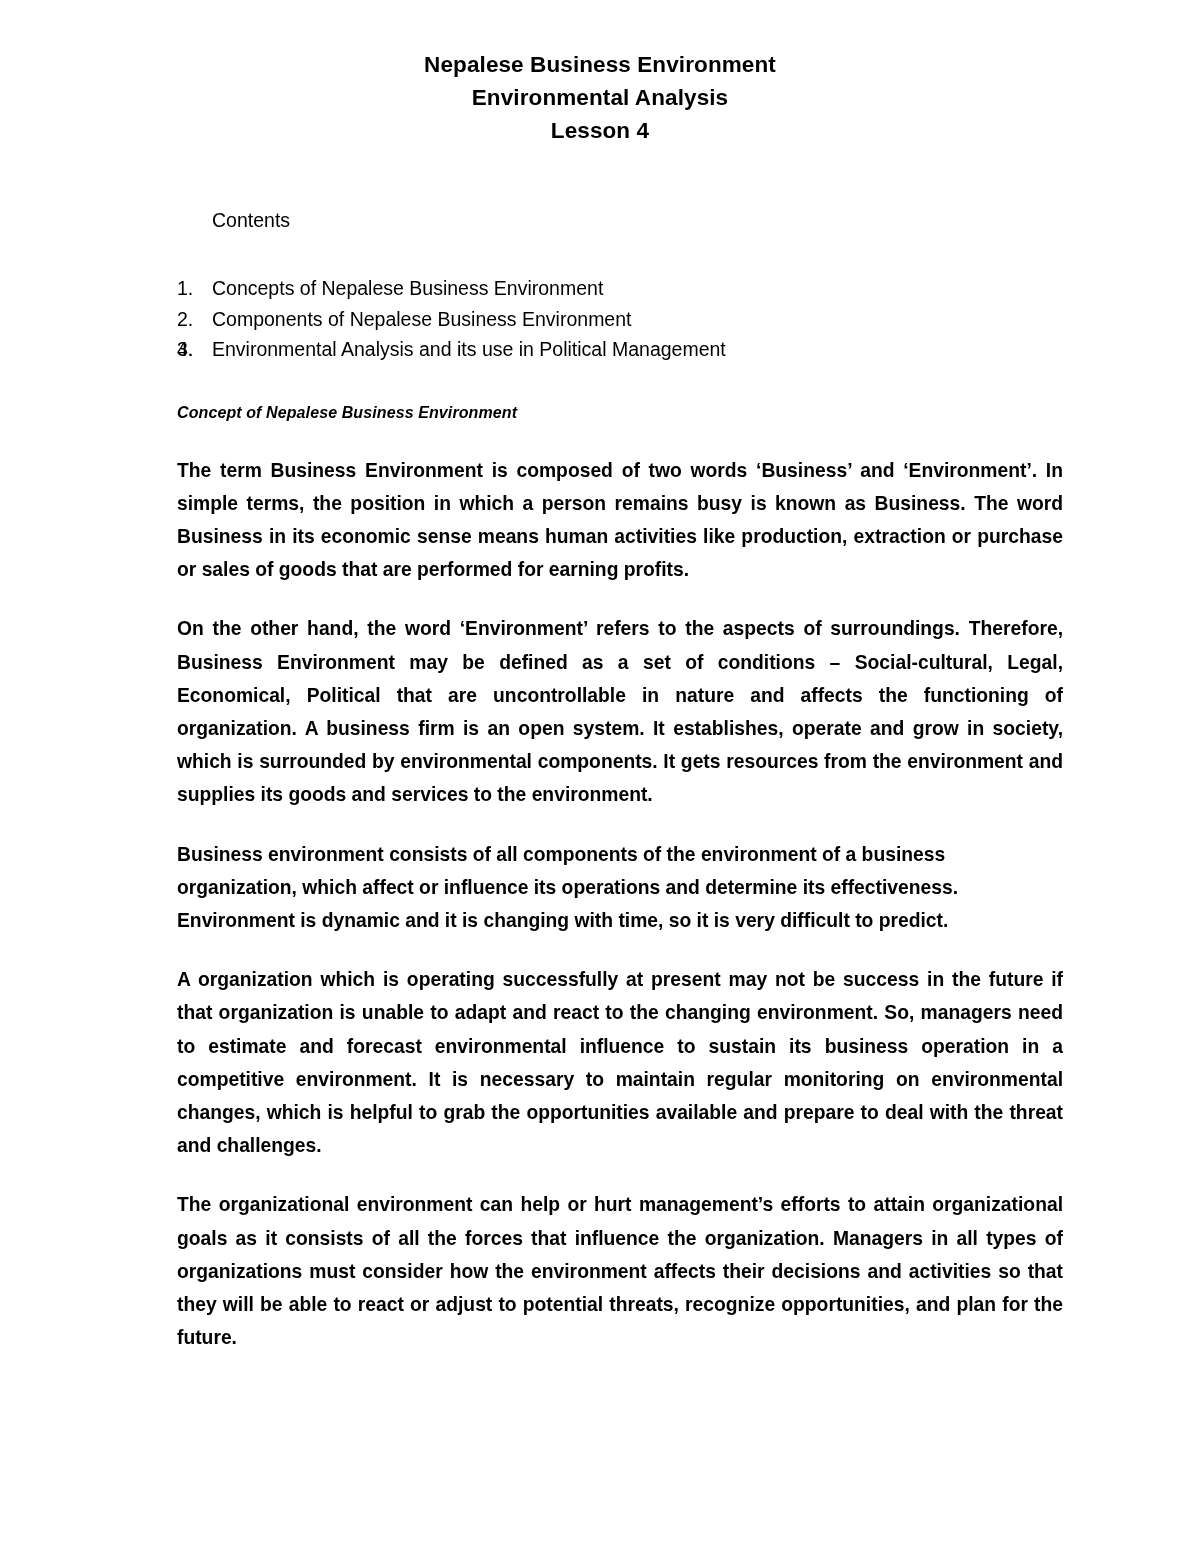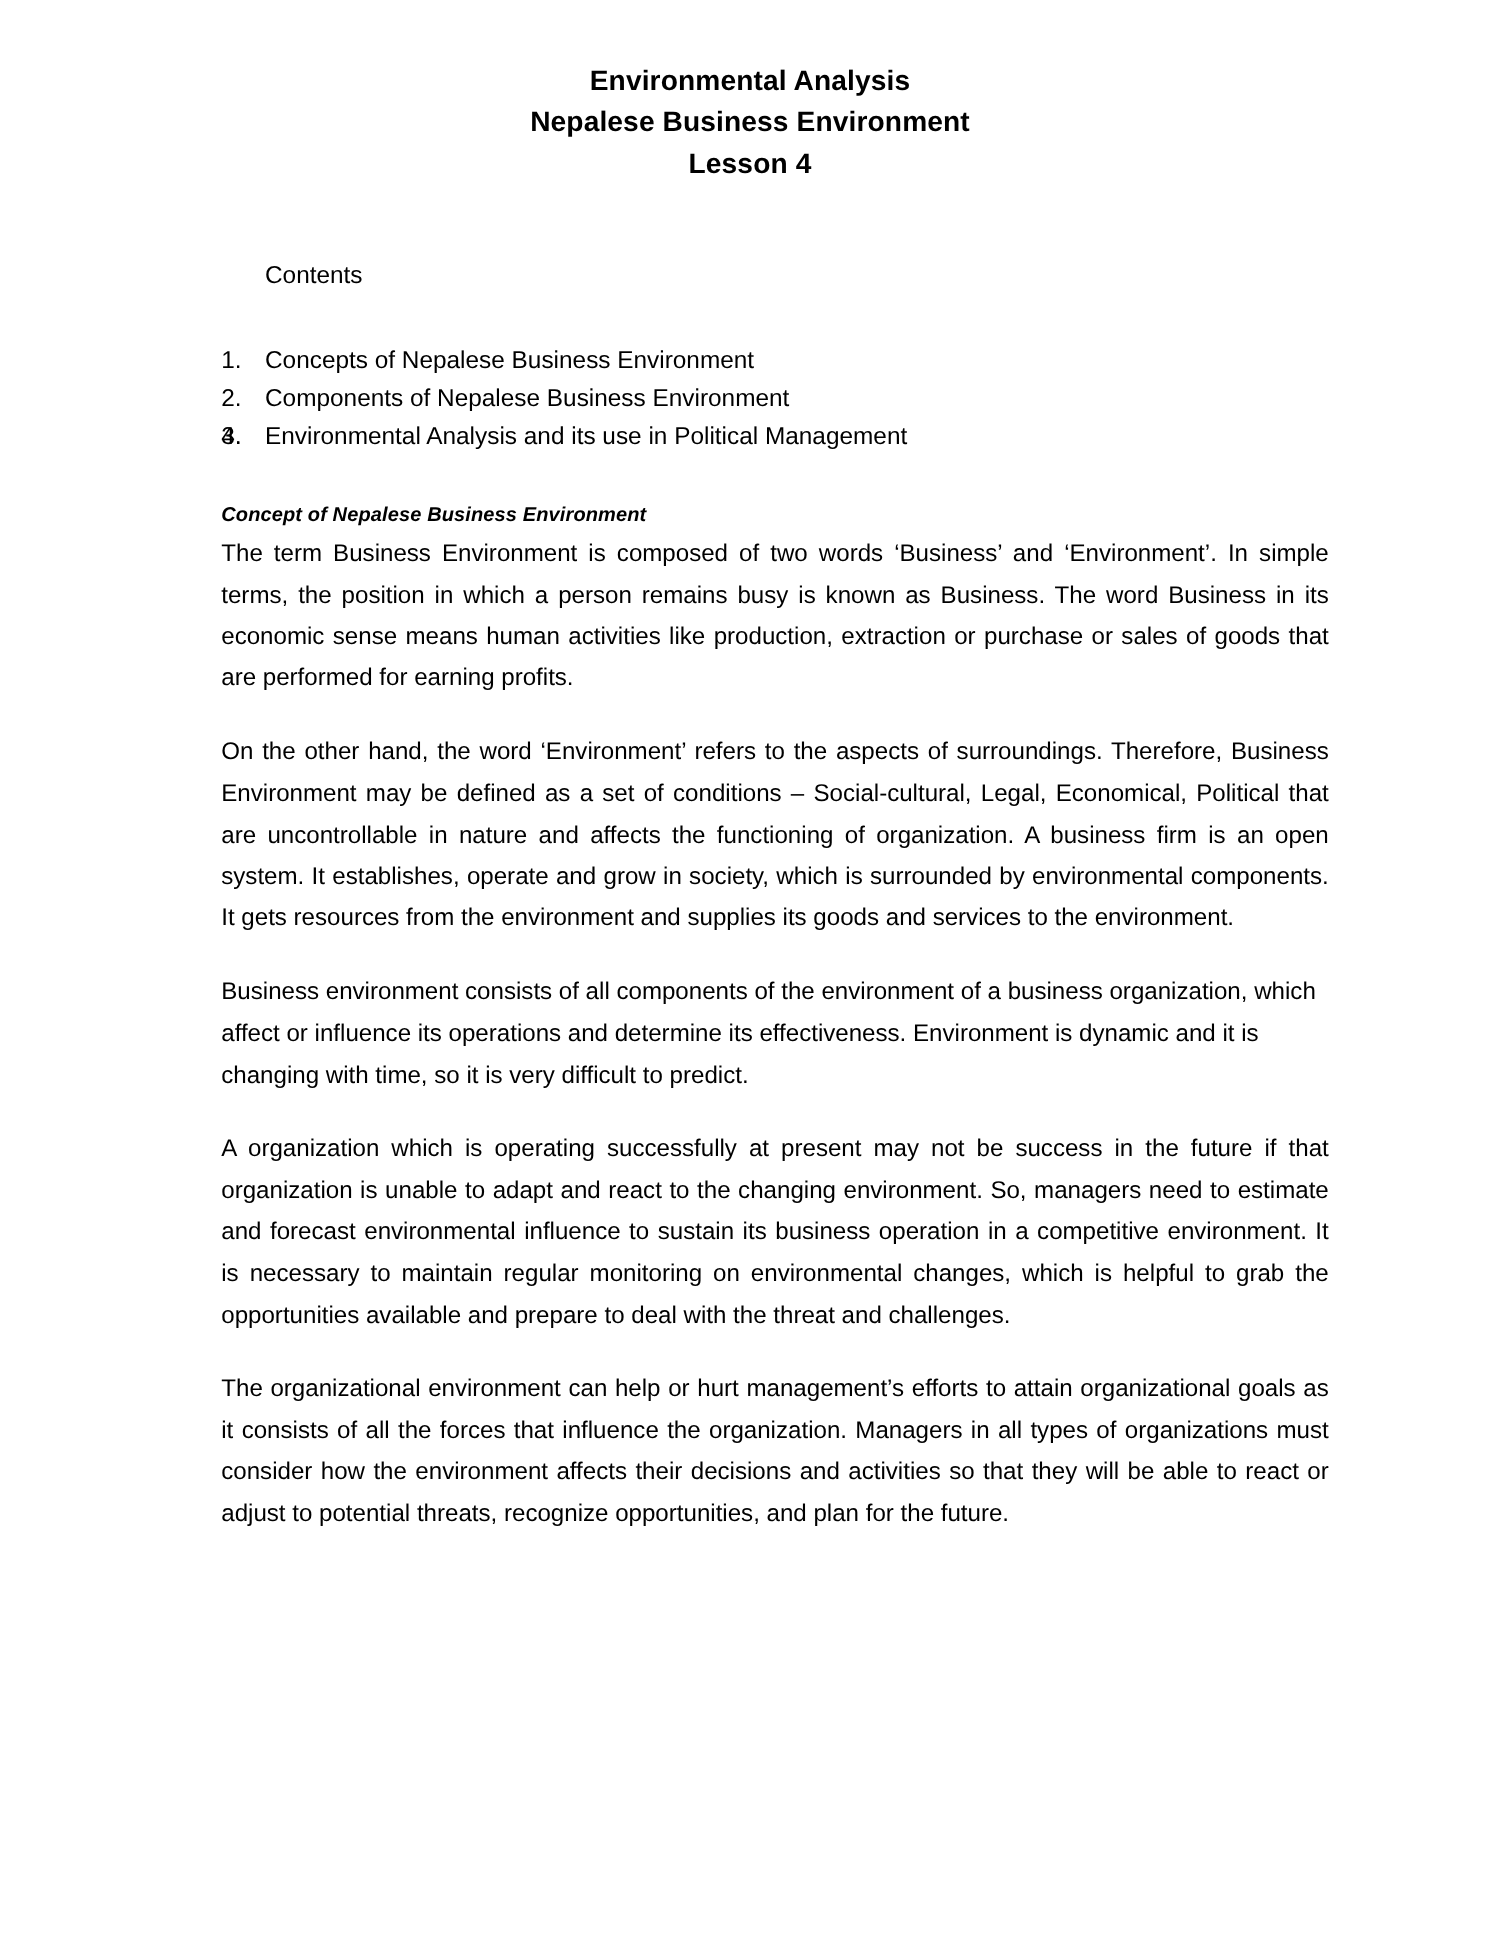--- a/index.html
+++ b/index.html
@@ -86,30 +86,32 @@
     text-align: justify;
     text-justify: inter-word;
   }
   p.para.left {
     text-align: left;
   }
   p.para:first-of-type {
     margin-top: 0;
   }
   .para-wrap {
+    margin-top: 27px;
+    font-weight: bold;
   }
 </style>
 </head>
 <body>
 
 <div id="page">
 
   <div class="title-block">
+    <span class="title-line">Nepalese Business Environment</span>
     <span class="title-line">Environmental Analysis</span>
-    <span class="title-line">Nepalese Business Environment</span>
     <span class="title-line">Lesson 4</span>
   </div>
 
   <div class="content">
 
     <p class="contents-label">Contents</p>
 
     <ol class="contents-list">
       <li>
         <span class="num">1.</span>

